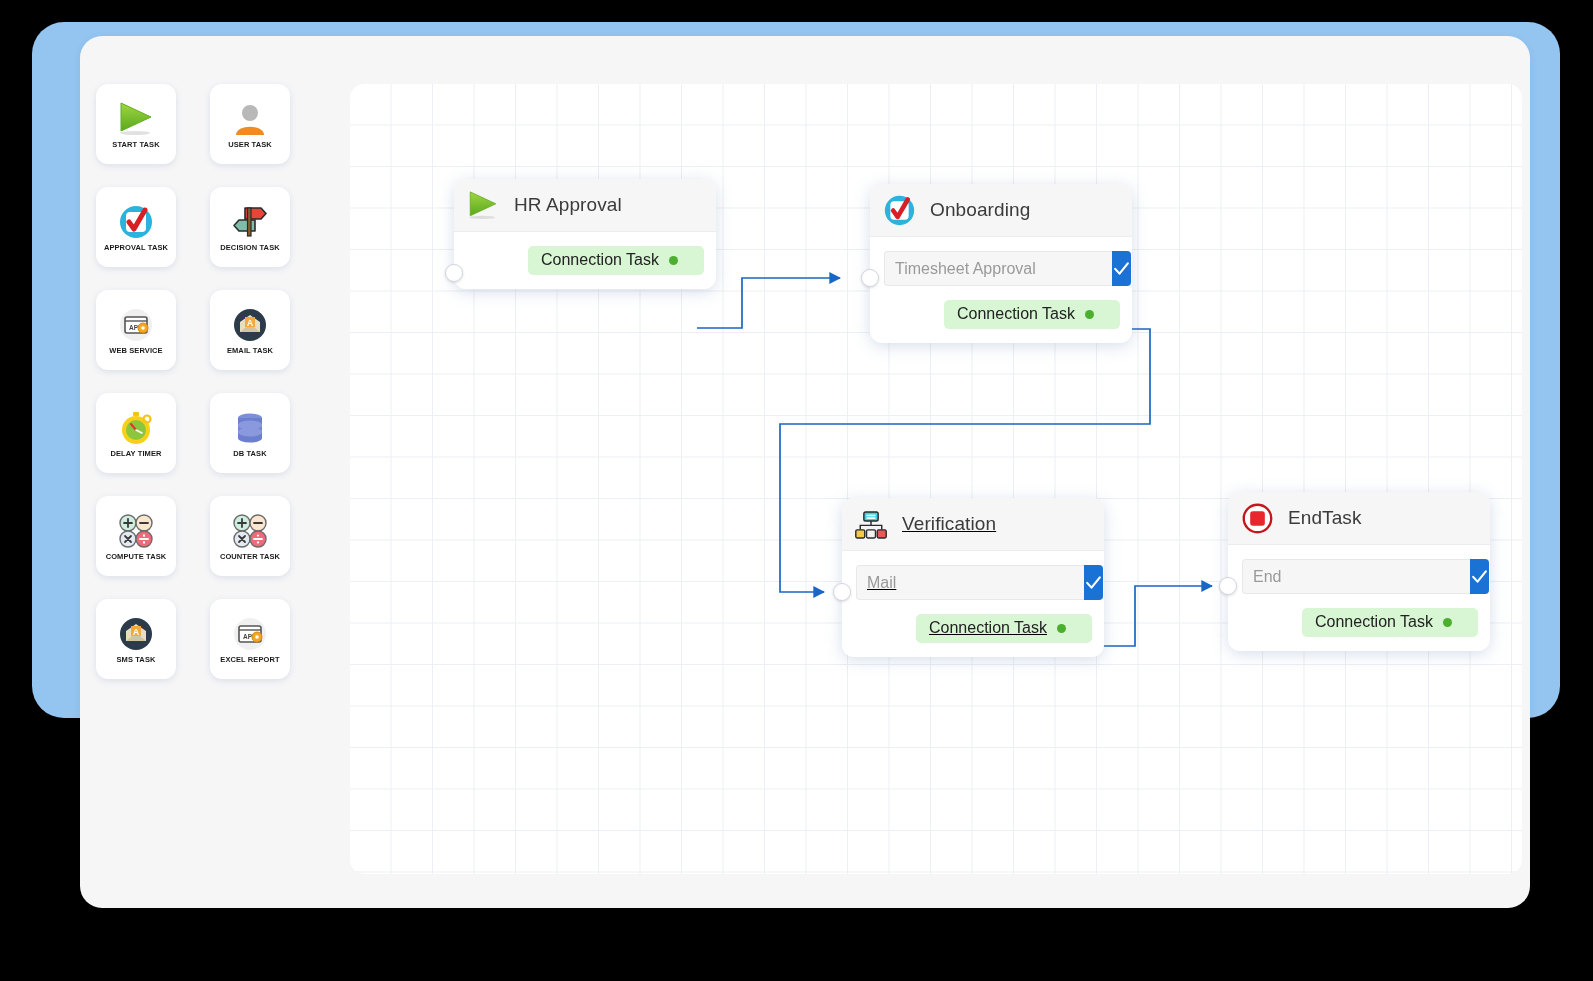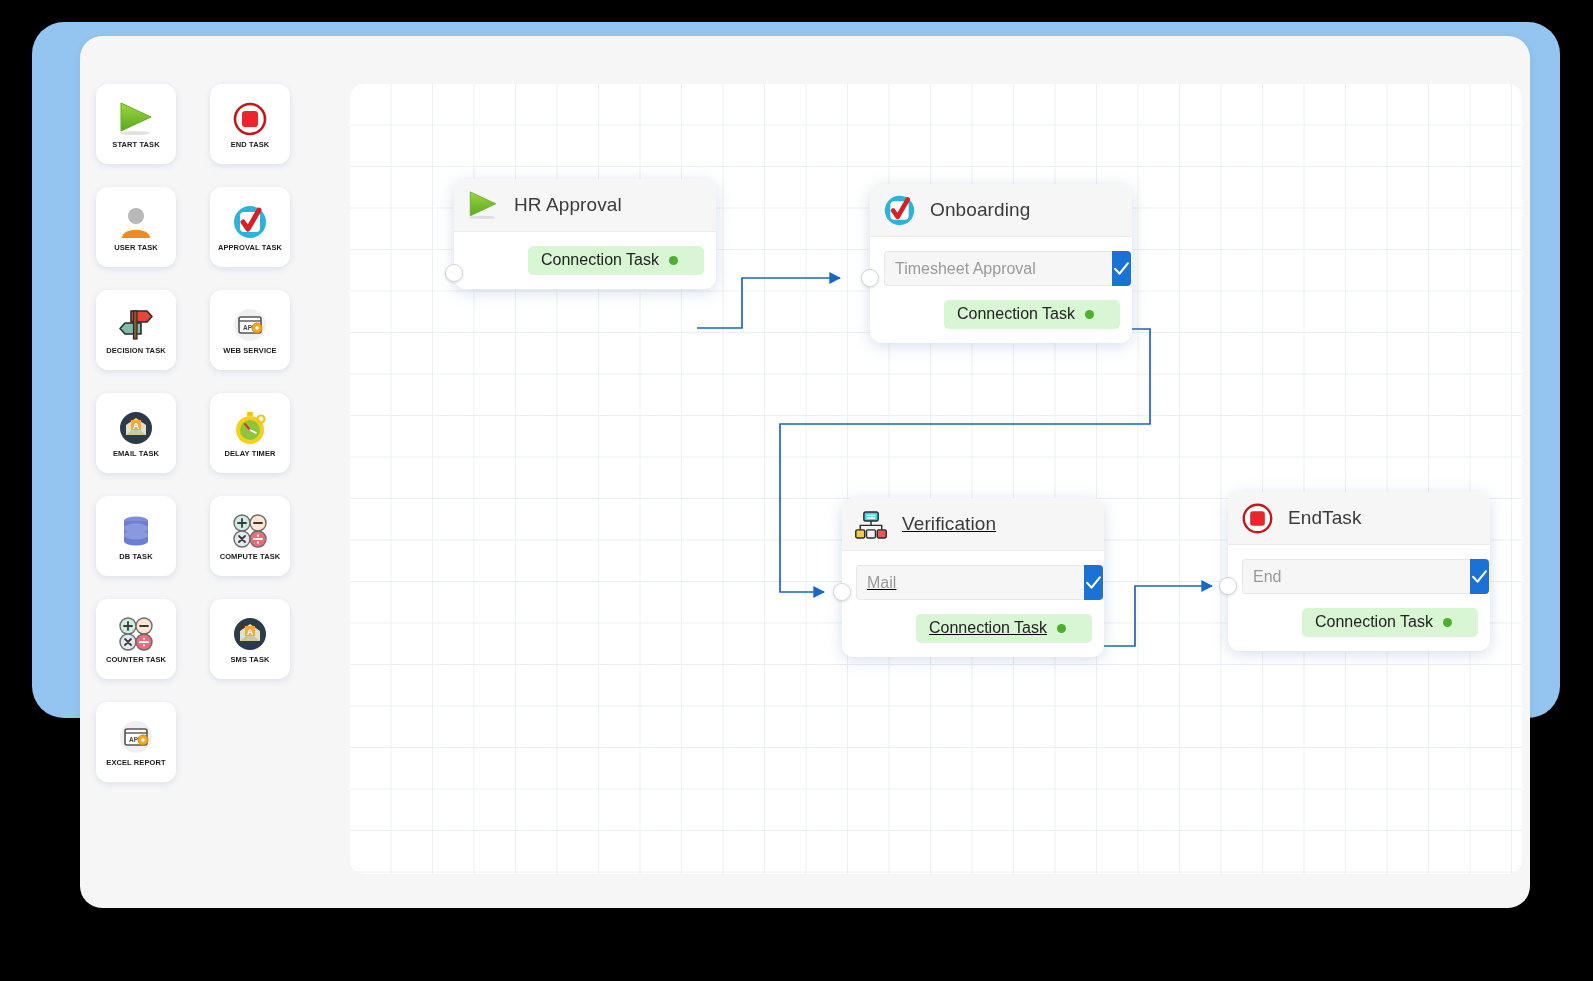--- a/index.html
+++ b/index.html
@@ -234,29 +234,20 @@
                   <stop offset="1" stop-color="#5aa81e"></stop>
             </linearGradient>
               </defs>
             <path d="M5 2 L35 16 L5 30 Z" fill="url(#gGreen)" stroke="#63ad22" stroke-width="1" stroke-linejoin="round"></path>
             <ellipse cx="19" cy="32" rx="15" ry="2" fill="#c9c9c9" opacity=".55"></ellipse>
           </svg>
         </div>
         <div class="palette-label">START TASK</div>
       </div>
 
-      <div class="palette-item">
-        <div class="palette-icon">
-          <svg width="36" height="36" viewBox="0 0 36 36">
-            <circle cx="18" cy="18" r="15" fill="#fff" stroke="#c4161c" stroke-width="2.6"></circle>
-            <rect x="10" y="10" width="16" height="16" rx="3" fill="#e8262c"></rect>
-          </svg>
-        </div>
-        <div class="palette-label">END TASK</div>
-      </div>
 
       <div class="palette-item">
         <div class="palette-icon">
           <svg width="36" height="36" viewBox="0 0 36 36">
             <circle cx="18" cy="12" r="8" fill="#b8b8b8"></circle>
             <path d="M4 34 C4 23 32 23 32 34 Z" fill="#ef8b22"></path>
           </svg>
         </div>
         <div class="palette-label">USER TASK</div>
       </div>

